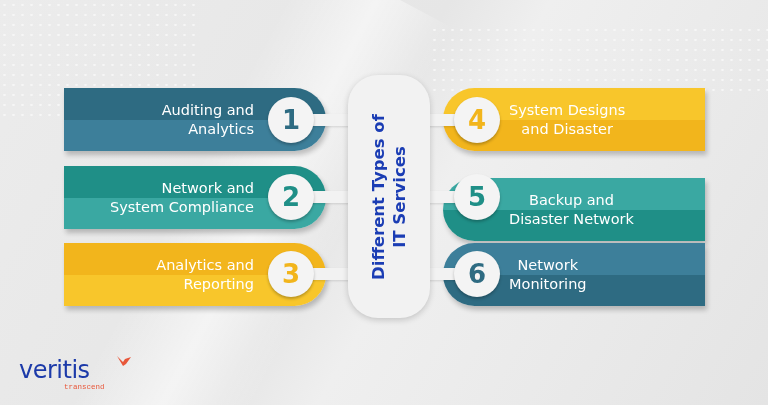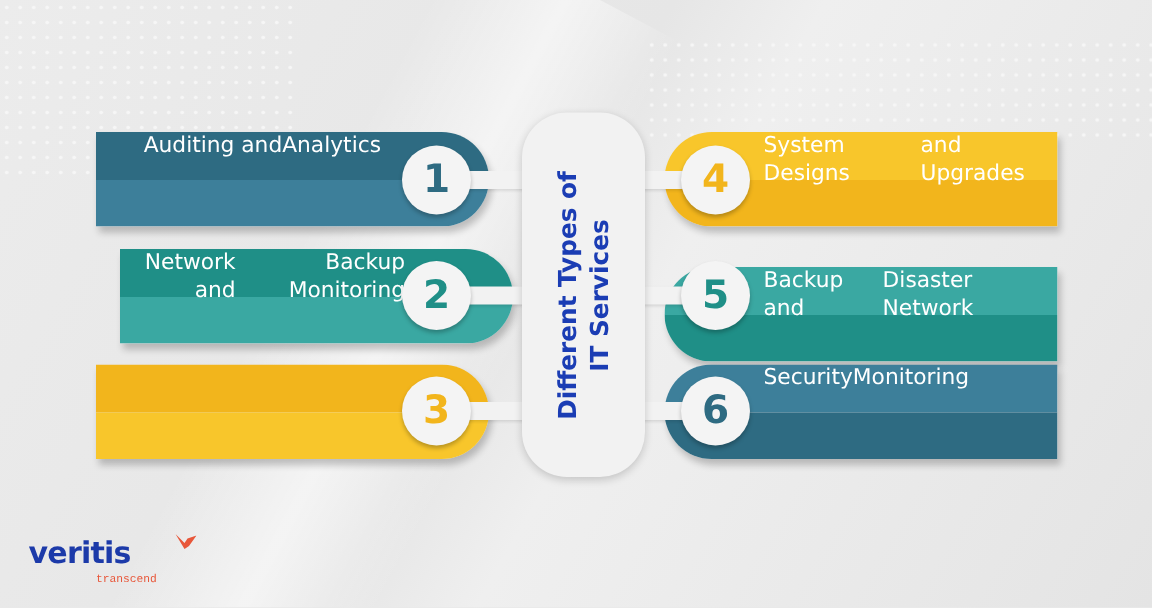--- a/index.html
+++ b/index.html
@@ -5,29 +5,29 @@
   * { box-sizing: border-box; margin: 0; padding: 0; }
   body { width: 768px; height: 405px; overflow: hidden; background: #e9e9e9; font-family: "DejaVu Sans", sans-serif; }
   .canvas { position: relative; width: 768px; height: 405px; background: linear-gradient(120deg, #ececec 0%, #e6e6e6 45%, #efefef 55%, #e4e4e4 100%); overflow: hidden; }
   .dots { position: absolute; background-image: radial-gradient(#f7f7f7 1px, transparent 1.3px); background-size: 9px 10px; opacity: .9; }
   .diag { position: absolute; left: 180px; top: -40px; width: 160px; height: 520px; transform: rotate(28deg); background: linear-gradient(90deg, rgba(255,255,255,0) 0%, rgba(255,255,255,.55) 50%, rgba(255,255,255,0) 100%); }
   .band { position: absolute; height: 63px; box-shadow: 2px 4px 5px rgba(0,0,0,.22); overflow: hidden; }
   .band .top, .band .bot { position: absolute; left: 0; right: 0; height: 50%; }
   .band .top { top: 0; } .band .bot { bottom: 0; }
   .band.left { border-radius: 0 32px 32px 0; }
   .band.right { border-radius: 32px 0 0 32px; }
-  .label { position: absolute; top: 0; height: 63px; display: flex; flex-direction: row; justify-content: center; color: #ffffff; font-size: 14.5px; line-height: 19px; }
+  .label { position: absolute; top: 0; height: 63px; display: flex; flex-direction: column; justify-content: center; color: #ffffff; font-size: 14.5px; line-height: 19px; }
   .band.left .label { right: 72px; text-align: right; }
-  .band.right .label { left: 66px; text-align: left; }
+  .band.right .label { left: 66px; text-align: center; }
   .num { position: absolute; width: 46px; height: 46px; border-radius: 50%; background: #f4f4f4; display: flex; align-items: center; justify-content: center; font-weight: bold; font-size: 26px; box-shadow: 0 2px 3px rgba(0,0,0,.25); z-index: 3; }
   .conn { position: absolute; height: 12px; background: #f2f2f2; box-shadow: 0 1px 2px rgba(0,0,0,.12); z-index: 2; }
   .pill { position: absolute; left: 348px; top: 75px; width: 82px; height: 243px; border-radius: 30px; background: #f2f2f2; box-shadow: 0 2px 6px rgba(0,0,0,.18); z-index: 4; }
   .pill-text { position: absolute; left: 50%; top: 50%; transform: translate(-50%,-50%) rotate(-90deg); white-space: nowrap; text-align: center; color: #1b3db4; font-weight: bold; font-size: 16.5px; line-height: 21px; }
   .logo { position: absolute; left: 19px; top: 356px; }
-  .logo-word { color: #1c3aa9; font-weight: bold; font-size: 20px; letter-spacing: -.5px; text-align: center; }
+  .logo-word { color: #1c3aa9; font-weight: normal; font-size: 24px; letter-spacing: -.5px; text-align: center; }
   .logo-sub { position: absolute; left: 45px; top: 27px; color: #e8573a; font-size: 7.5px; font-family: Liberation Mono, monospace; }
   .logo-mark { position: absolute; left: 98px; top: 0; width: 14px; height: 10px; }
 </style>
 </head>
 <body>
 
 <div class="canvas">
   <div class="dots" style="left:0;top:0;width:200px;height:120px;"></div>
   <div class="dots" style="left:430px;top:25px;width:338px;height:70px;"></div>
   <div class="diag"></div>
@@ -39,61 +39,65 @@
   <div class="band left" style="left:64px;top:88px;width:262px;">
     <div class="top" style="background:#2e6b82;"></div>
       <div class="bot" style="background:#3d7f9a;"></div>
     <div class="label">
       <span>Auditing and</span>
       <span>Analytics</span>
     </div>
   </div>
   <div class="num" style="left:268px;top:97px;color:#2e6b82;">1</div>
 
-  <div class="band left" style="left:64px;top:166px;width:262px;margin-left:16px;">
+  <div class="band left" style="left:64px;top:166px;width:262px;">
     <div class="top" style="background:#1f8f87;"></div>
       <div class="bot" style="background:#3aa8a2;"></div>
     <div class="label">
       <span>Network and</span>
-      <span>Backup Monitoring</span>
+      <span>System Compliance</span>
     </div>
   </div>
   <div class="num" style="left:268px;top:174px;color:#1f8f87;">2</div>
 
   <div class="band left" style="left:64px;top:243px;width:262px;">
     <div class="top" style="background:#f2b51c;"></div>
       <div class="bot" style="background:#f8c62b;"></div>
+    <div class="label">
+      <span>Analytics and</span>
+      <span>Reporting</span>
+    </div>
   </div>
   <div class="num" style="left:268px;top:251px;color:#f2b51c;">3</div>
 
   <div class="band right" style="left:443px;top:88px;width:262px;">
     <div class="top" style="background:#f8c62b;"></div>
       <div class="bot" style="background:#f2b51c;"></div>
     <div class="label">
       <span>System Designs</span>
-      <span>and Upgrades</span>
+      <span>and Disaster</span>
     </div>
   </div>
   <div class="num" style="left:454px;top:97px;color:#f2b51c;">4</div>
 
   <div class="band right" style="left:443px;top:178px;width:262px;">
     <div class="top" style="background:#3aa8a2;"></div>
       <div class="bot" style="background:#1f8f87;"></div>
     <div class="label">
       <span>Backup and</span>
       <span>Disaster Network</span>
     </div>
   </div>
   <div class="num" style="left:454px;top:174px;color:#1f8f87;">5</div>
 
   <div class="band right" style="left:443px;top:243px;width:262px;">
     <div class="top" style="background:#3d7f9a;"></div>
       <div class="bot" style="background:#2e6b82;"></div>
     <div class="label">
-      <span>Security</span>
+      <span>Network</span>
       <span>Monitoring</span>
     </div>
   </div>
   <div class="num" style="left:454px;top:251px;color:#2e6b82;">6</div>
 
   <div class="pill">
     <div class="pill-text">
       <div>Different Types of</div>
       <div>IT Services</div>
     </div>

